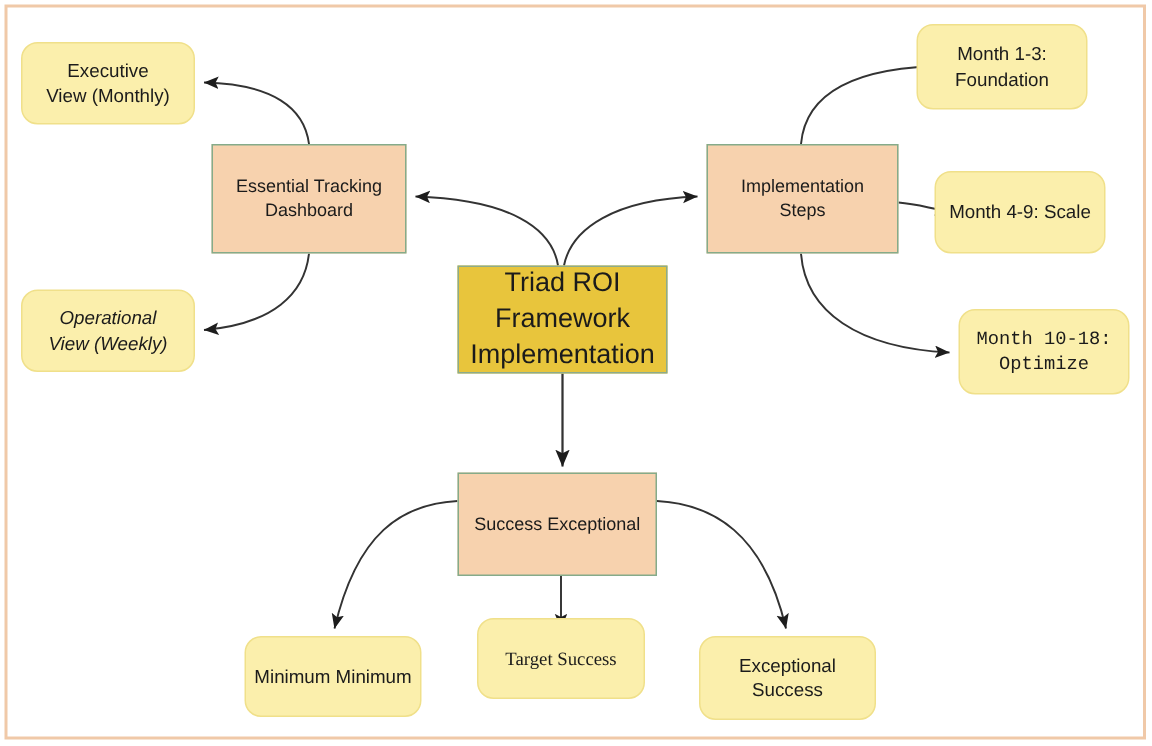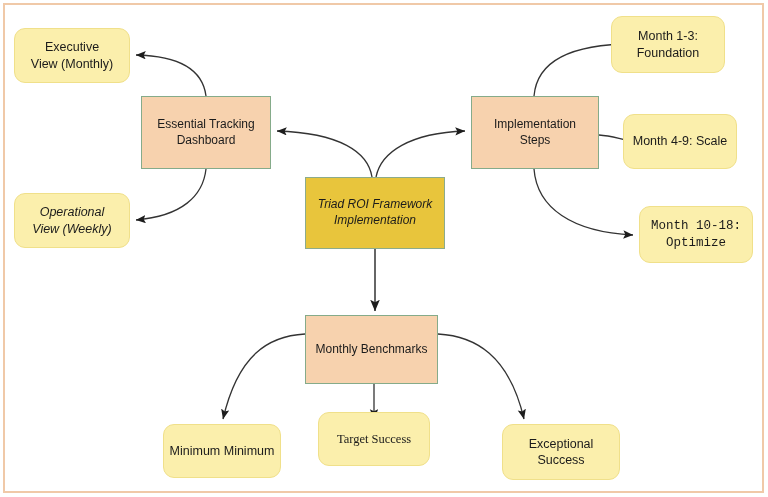--- a/index.html
+++ b/index.html
@@ -42,22 +42,21 @@
     align-items: center;
     justify-content: center;
     text-align: center;
     color: #1b1b1b;
     line-height: 1.32;
     white-space: pre-line;
   }
   .node-center {
     background: #e8c53c;
     border: 1px solid #8cab8c;
-    font-size: 12px;
-    font-style: italic;
+    font-size: 18px;
   }
   .node-branch {
     background: #f7d2ae;
     border: 1px solid #85ab8a;
     font-size: 12px;
   }
   .node-leaf {
     background: #fbefac;
     border: 1px solid #f0e08a;
     border-radius: 11px;
@@ -103,36 +102,36 @@
 
   <div class="node node-center" style="left:305px; top:177px; width:140px; height:72px;">Triad ROI Framework
 Implementation</div>
 
   <div class="node node-branch" style="left:141px; top:96px; width:130px; height:73px;">Essential Tracking
 Dashboard</div>
 
   <div class="node node-branch" style="left:471px; top:96px; width:128px; height:73px;">Implementation
 Steps</div>
 
-  <div class="node node-branch" style="left:305px; top:315px; width:133px; height:69px;">Monthly Benchmarks</div>
+  <div class="node node-branch" style="left:305px; top:315px; width:133px; height:69px;">Success Exceptional</div>
 
   <div class="node node-leaf" style="left:14px; top:28px; width:116px; height:55px;">Executive
 View (Monthly)</div>
 
   <div class="node node-leaf" style="left:14px; top:193px; width:116px; height:55px;font-style:italic;">Operational
 View (Weekly)</div>
 
   <div class="node node-leaf" style="left:611px; top:16px; width:114px; height:57px;">Month 1-3:
 Foundation</div>
 
   <div class="node node-leaf" style="left:623px; top:114px; width:114px; height:55px;">Month 4-9: Scale</div>
 
   <div class="node node-leaf" style="left:639px; top:206px; width:114px; height:57px;font-family:Liberation Mono, monospace;">Month 10-18:
 Optimize</div>
 
   <div class="node node-leaf" style="left:163px; top:424px; width:118px; height:54px;">Minimum Minimum</div>
 
   <div class="node node-leaf" style="left:318px; top:412px; width:112px; height:54px;font-family:Liberation Serif, serif;">Target Success</div>
 
-  <div class="node node-leaf" style="left:466px; top:424px; width:118px; height:56px;margin-left:36px;">Exceptional
+  <div class="node node-leaf" style="left:466px; top:424px; width:118px; height:56px;">Exceptional
 Success</div>
 
 </div>
 
 </body></html>

